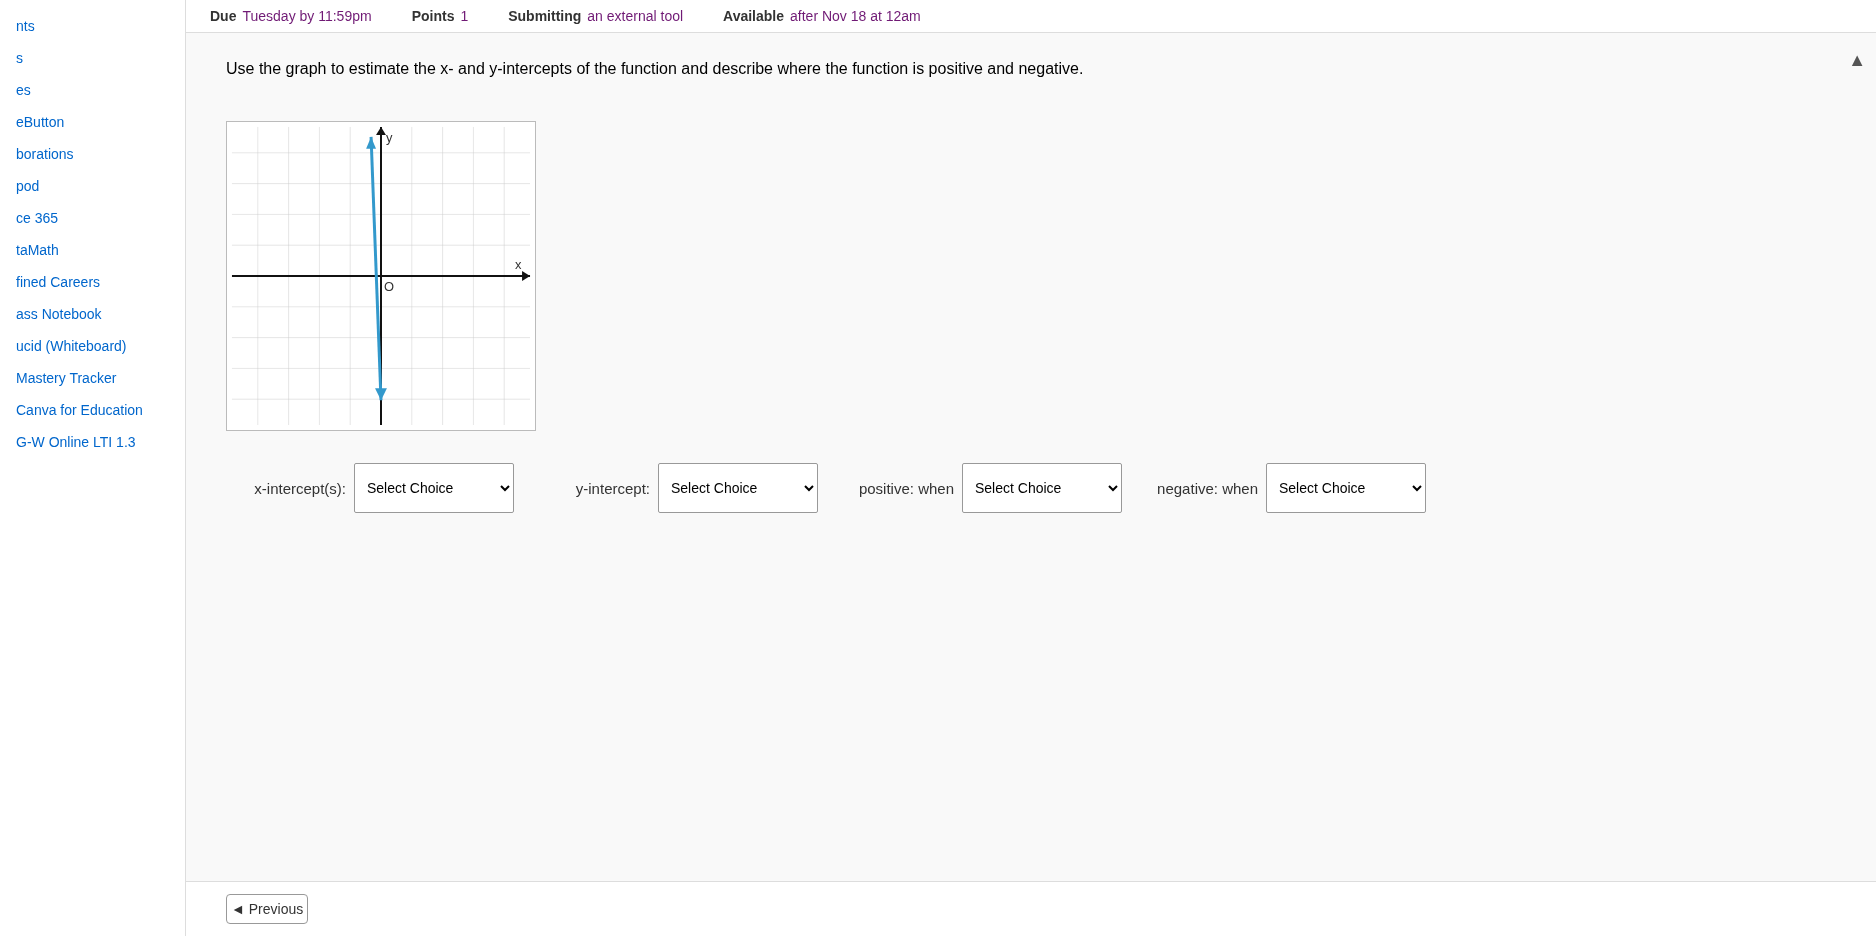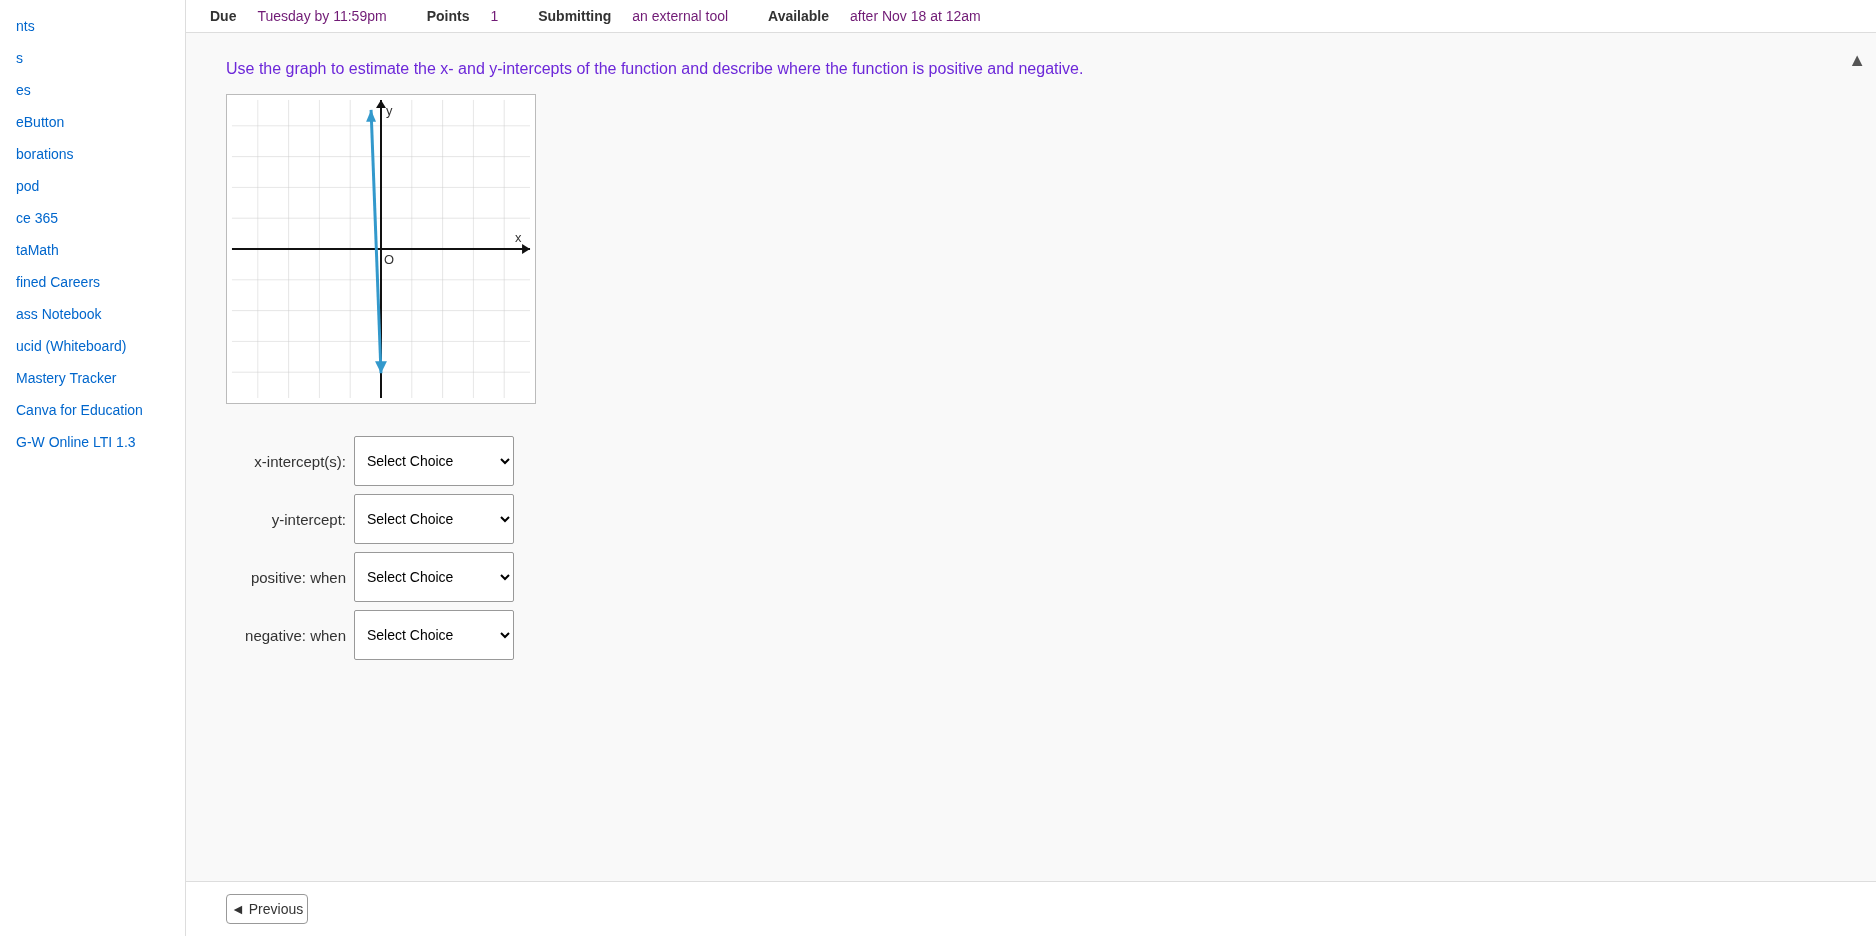--- a/index.html
+++ b/index.html
@@ -56,55 +56,55 @@
       border-bottom: 1px solid #ddd;
       padding: 8px 24px;
       display: flex;
       align-items: center;
       gap: 40px;
       font-size: 14px;
       color: #333;
     }
     .header-item {
       display: flex;
-      gap: 21px;
+      gap: 6px;
       align-items: center;
     }
     .header-label {
       font-weight: bold;
       color: #333;
     }
     .header-value {
       color: #701a75;
     }
 
     
     #content {
       padding: 24px 40px;
       flex: 1;
     }
 
     .question-text {
       font-size: 16px;
-      color: #6d28d9;
-      margin-bottom: 13px;
+      color: #000000;
+      margin-bottom: 40px;
       max-width: 900px;
       line-height: 1.5;
     }
 
     
     .graph-container {
       margin-bottom: 28px;
     }
 
     
     .answer-section {
       display: flex;
-      flex-direction: column;
-      gap: 8px;
+      flex-direction: row;
+      gap: 16px;
       margin-left: 0;
     }
     .answer-row {
       display: flex;
       align-items: center;
       gap: 8px;
       font-size: 15px;
       color: #333;
     }
     .answer-label {

